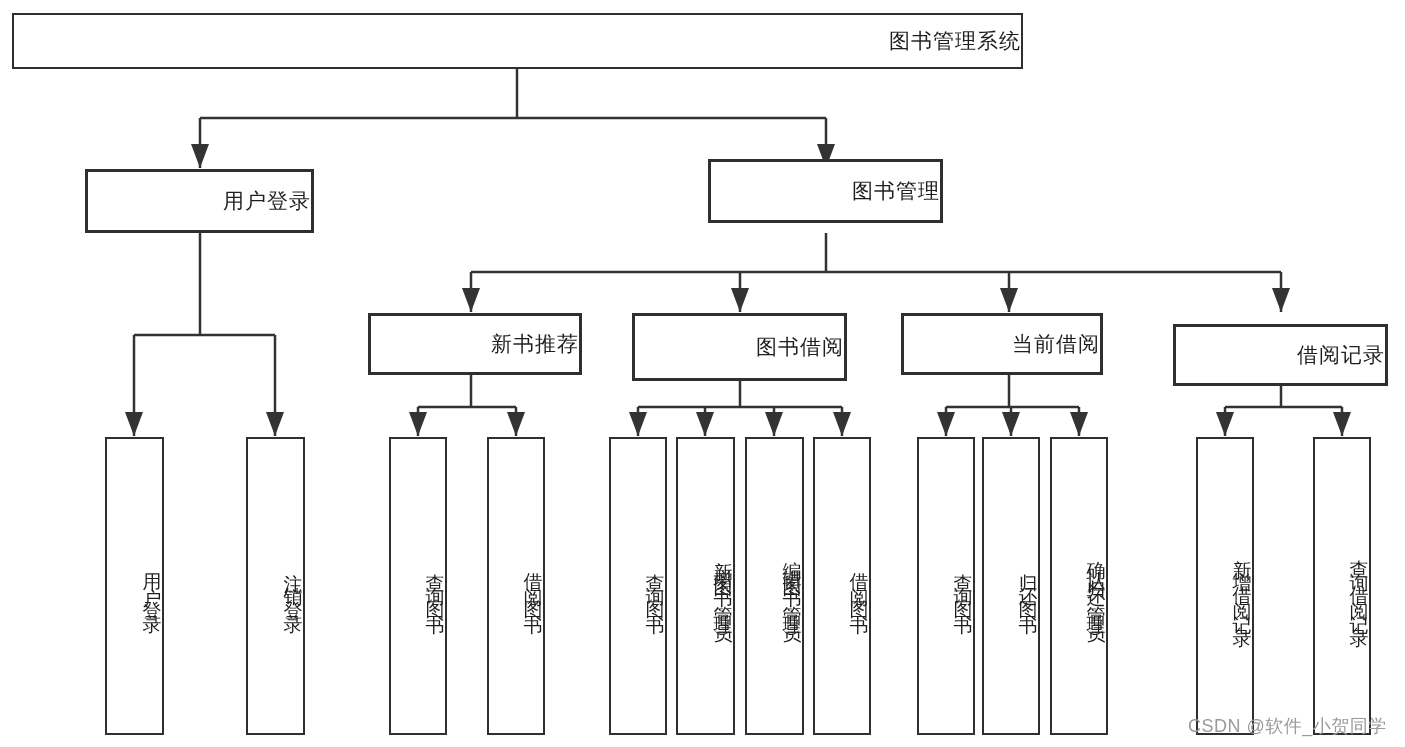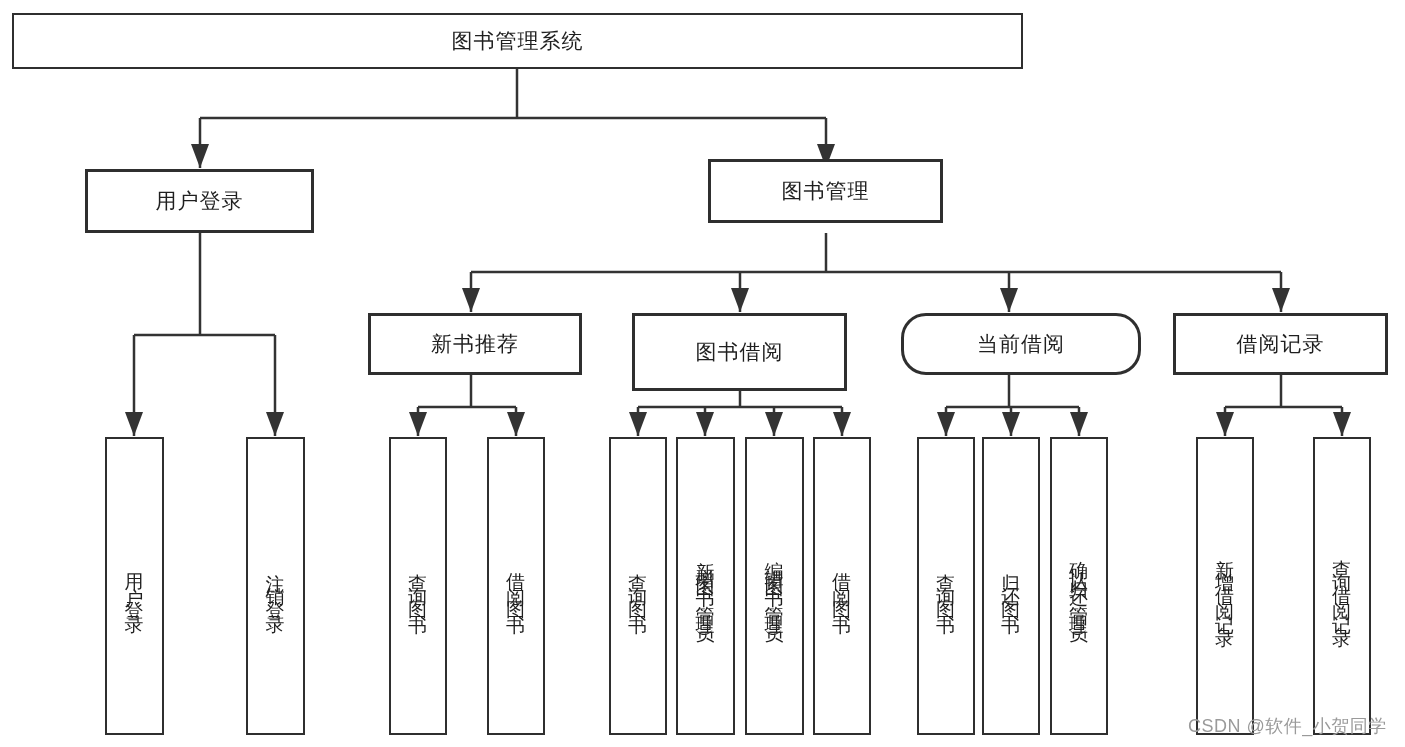--- a/index.html
+++ b/index.html
@@ -9,21 +9,21 @@
     background:#ffffff;
     font-family:"Liberation Sans","DejaVu Sans",sans-serif;
     overflow:hidden;
   }
   #wires{position:absolute;left:0;top:0;width:1405px;height:747px;}
   .node{
     position:absolute;
     box-sizing:border-box;
     background:#ffffff;
     border:3px solid #2f2f2f;
-    display:flex;align-items:center;justify-content:center;
+    display:flex;align-items:center;justify-content:flex-end;
     color:#1f1f1f;
   }
   .root{border-width:2px;}
   .hlabel{font-size:21px;letter-spacing:1px;white-space:nowrap;}
   .leaf{border-width:2px;}
   .vlabel{
     writing-mode:vertical-rl;
     text-orientation:mixed;
     font-size:19px;
     letter-spacing:14px;
@@ -102,27 +102,27 @@
   <div class="node" style="left:85px;top:169px;width:229px;height:64px;">
     <span class="hlabel">用户登录</span>
   </div>
   <div class="node" style="left:708px;top:159px;width:235px;height:64px;">
     <span class="hlabel">图书管理</span>
   </div>
 
   <div class="node" style="left:368px;top:313px;width:214px;height:62px;">
     <span class="hlabel">新书推荐</span>
   </div>
-  <div class="node" style="left:632px;top:313px;width:215px;height:78px;">
+  <div class="node" style="left:632px;top:313px;width:215px;height:68px;">
     <span class="hlabel">图书借阅</span>
   </div>
-  <div class="node" style="left:901px;top:313px;width:240px;height:62px;border-radius:25px;">
+  <div class="node" style="left:901px;top:313px;width:202px;height:62px;">
     <span class="hlabel">当前借阅</span>
   </div>
-  <div class="node" style="left:1173px;top:313px;width:215px;height:62px;">
+  <div class="node" style="left:1173px;top:324px;width:215px;height:62px;">
     <span class="hlabel">借阅记录</span>
   </div>
 
   <div class="node leaf" style="left:105px;top:437px;width:59px;height:298px;">
     <span class="vlabel">用户登录</span>
   </div>
   <div class="node leaf" style="left:246px;top:437px;width:59px;height:298px;">
     <span class="vlabel">注销登录</span>
   </div>
 

